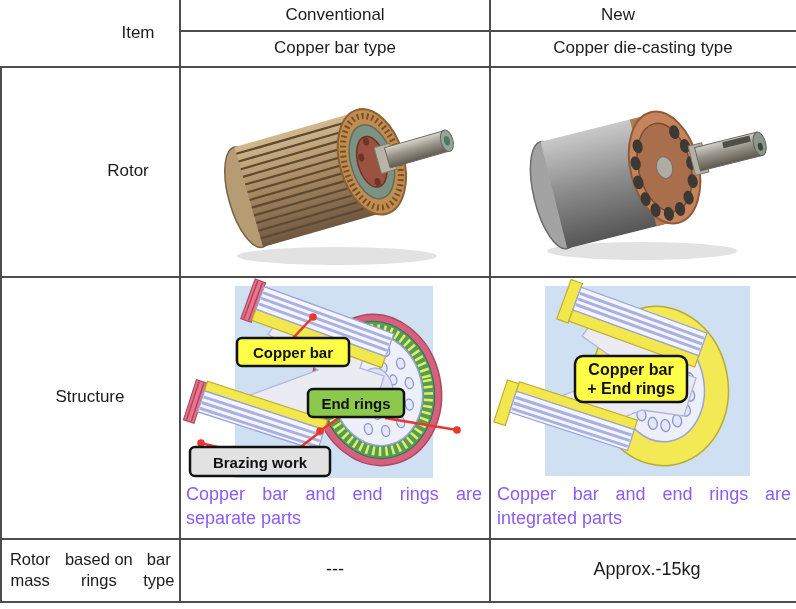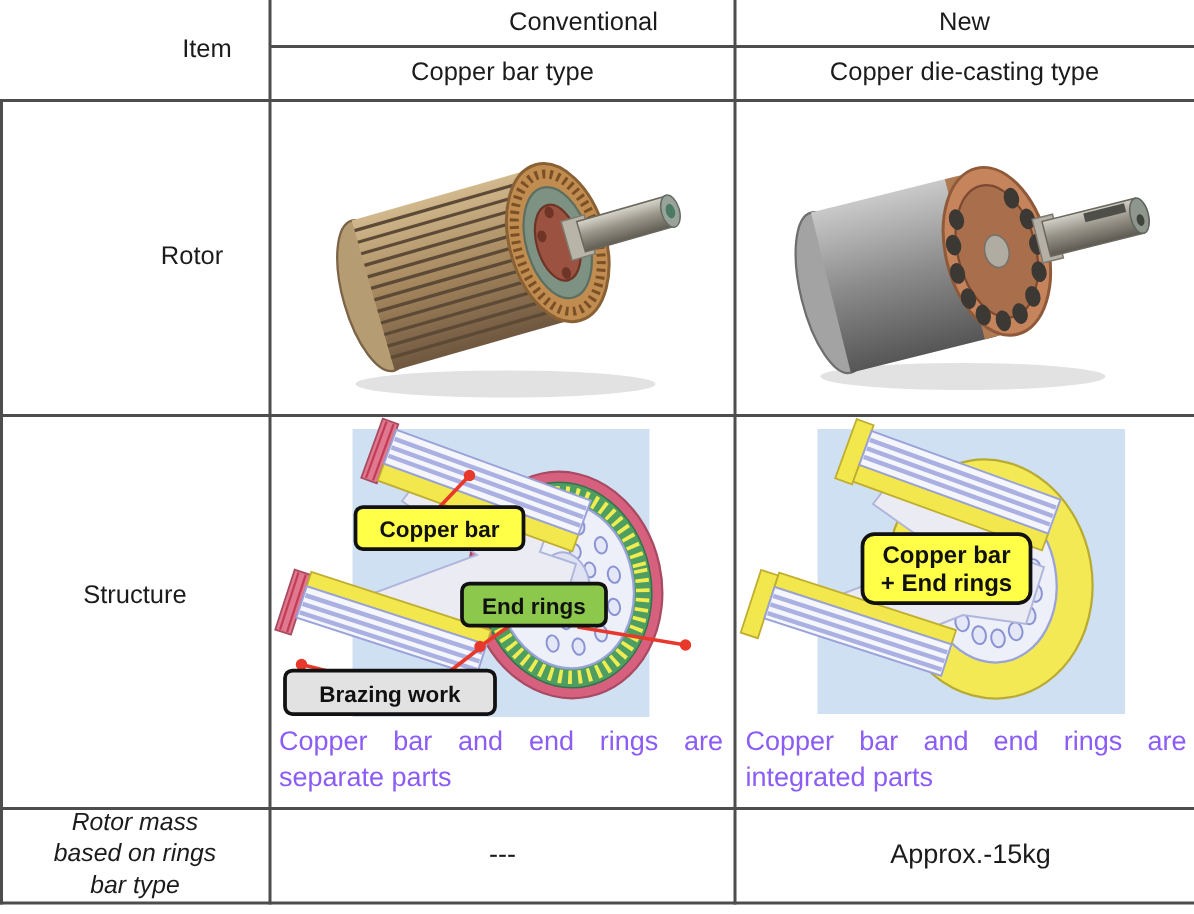--- a/index.html
+++ b/index.html
@@ -3,22 +3,22 @@
 <meta charset="utf-8">
 <style>
   html,body{margin:0;padding:0;background:#fff;}
   #stage{position:relative;width:796px;height:609px;background:#ffffff;
          font-family:"Liberation Sans",sans-serif;color:#1b1b1b;overflow:hidden;}
   .gline{position:absolute;background:#4d4d4d;}
   .cell{position:absolute;display:flex;align-items:center;justify-content:center;
         text-align:center;font-size:17px;line-height:1.25;}
   .caption{position:absolute;font-size:18px;line-height:1.35;text-align:justify;
            color:#8b5cf6;}
-  .masslines{position:absolute;display:flex;flex-direction:column;align-items:center;
-             justify-content:center;font-size:16.5px;line-height:21px;text-align:center;font-style:italic;}
+  .masslines{position:absolute;display:flex;flex-direction:row;align-items:center;
+             justify-content:center;font-size:16.5px;line-height:21px;text-align:center;}
   .big{font-size:18px;}
   svg{position:absolute;display:block;}
   .lbl{font-family:"Liberation Sans",sans-serif;font-weight:bold;fill:#111;}
 </style>
 </head>
 <body>
 
 <div id="stage">
 
   <div class="gline" style="left:179px;top:0;width:2px;height:603px;"></div>
@@ -26,24 +26,24 @@
   <div class="gline" style="left:0;top:66px;width:2px;height:537px;"></div>
   <div class="gline" style="left:180px;top:30px;width:616px;height:2px;"></div>
   <div class="gline" style="left:0;top:66px;width:796px;height:2px;"></div>
   <div class="gline" style="left:0;top:276px;width:796px;height:2px;"></div>
   <div class="gline" style="left:0;top:538px;width:796px;height:2px;"></div>
   <div class="gline" style="left:0;top:601px;width:796px;height:2px;"></div>
 
   <div class="cell" style="left:0;top:0;width:180px;height:66px;margin-left:48px;">
     <span>Item</span>
   </div>
-  <div class="cell" style="left:194px;top:0;width:310px;height:30px;padding-left:40px;">
+  <div class="cell" style="left:180px;top:0;width:310px;height:30px;">
     <span>Conventional</span>
   </div>
-  <div class="cell" style="left:490px;top:0;width:306px;height:30px;">
+  <div class="cell" style="left:465px;top:0;width:306px;height:30px;">
     <span>New</span>
   </div>
   <div class="cell" style="left:180px;top:30px;width:310px;height:36px;">
     <span>Copper bar type</span>
   </div>
   <div class="cell" style="left:490px;top:30px;width:306px;height:36px;border-radius:11px;">
     <span>Copper die-casting type</span>
   </div>
 
   <div class="cell" style="left:0;top:66px;width:180px;height:210px;margin-left:38px;">

